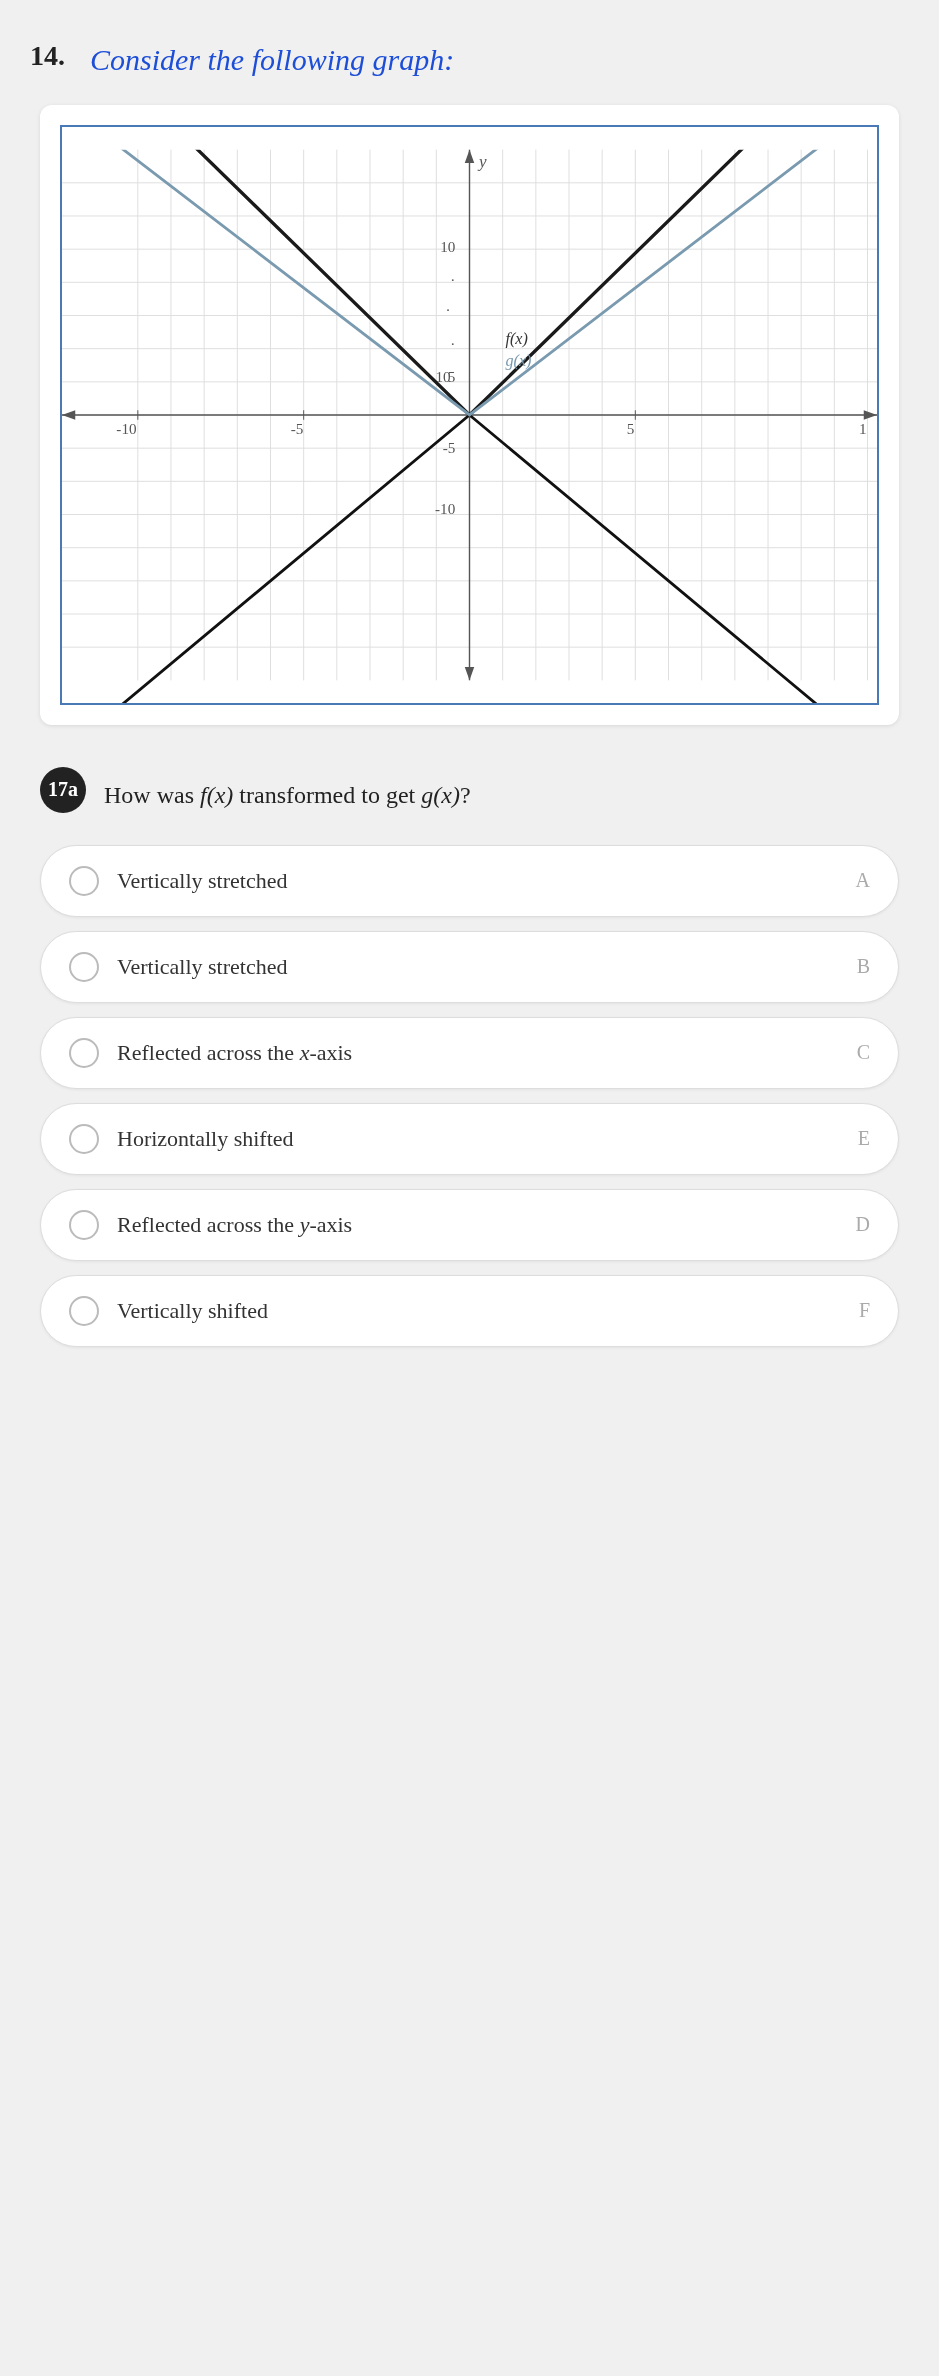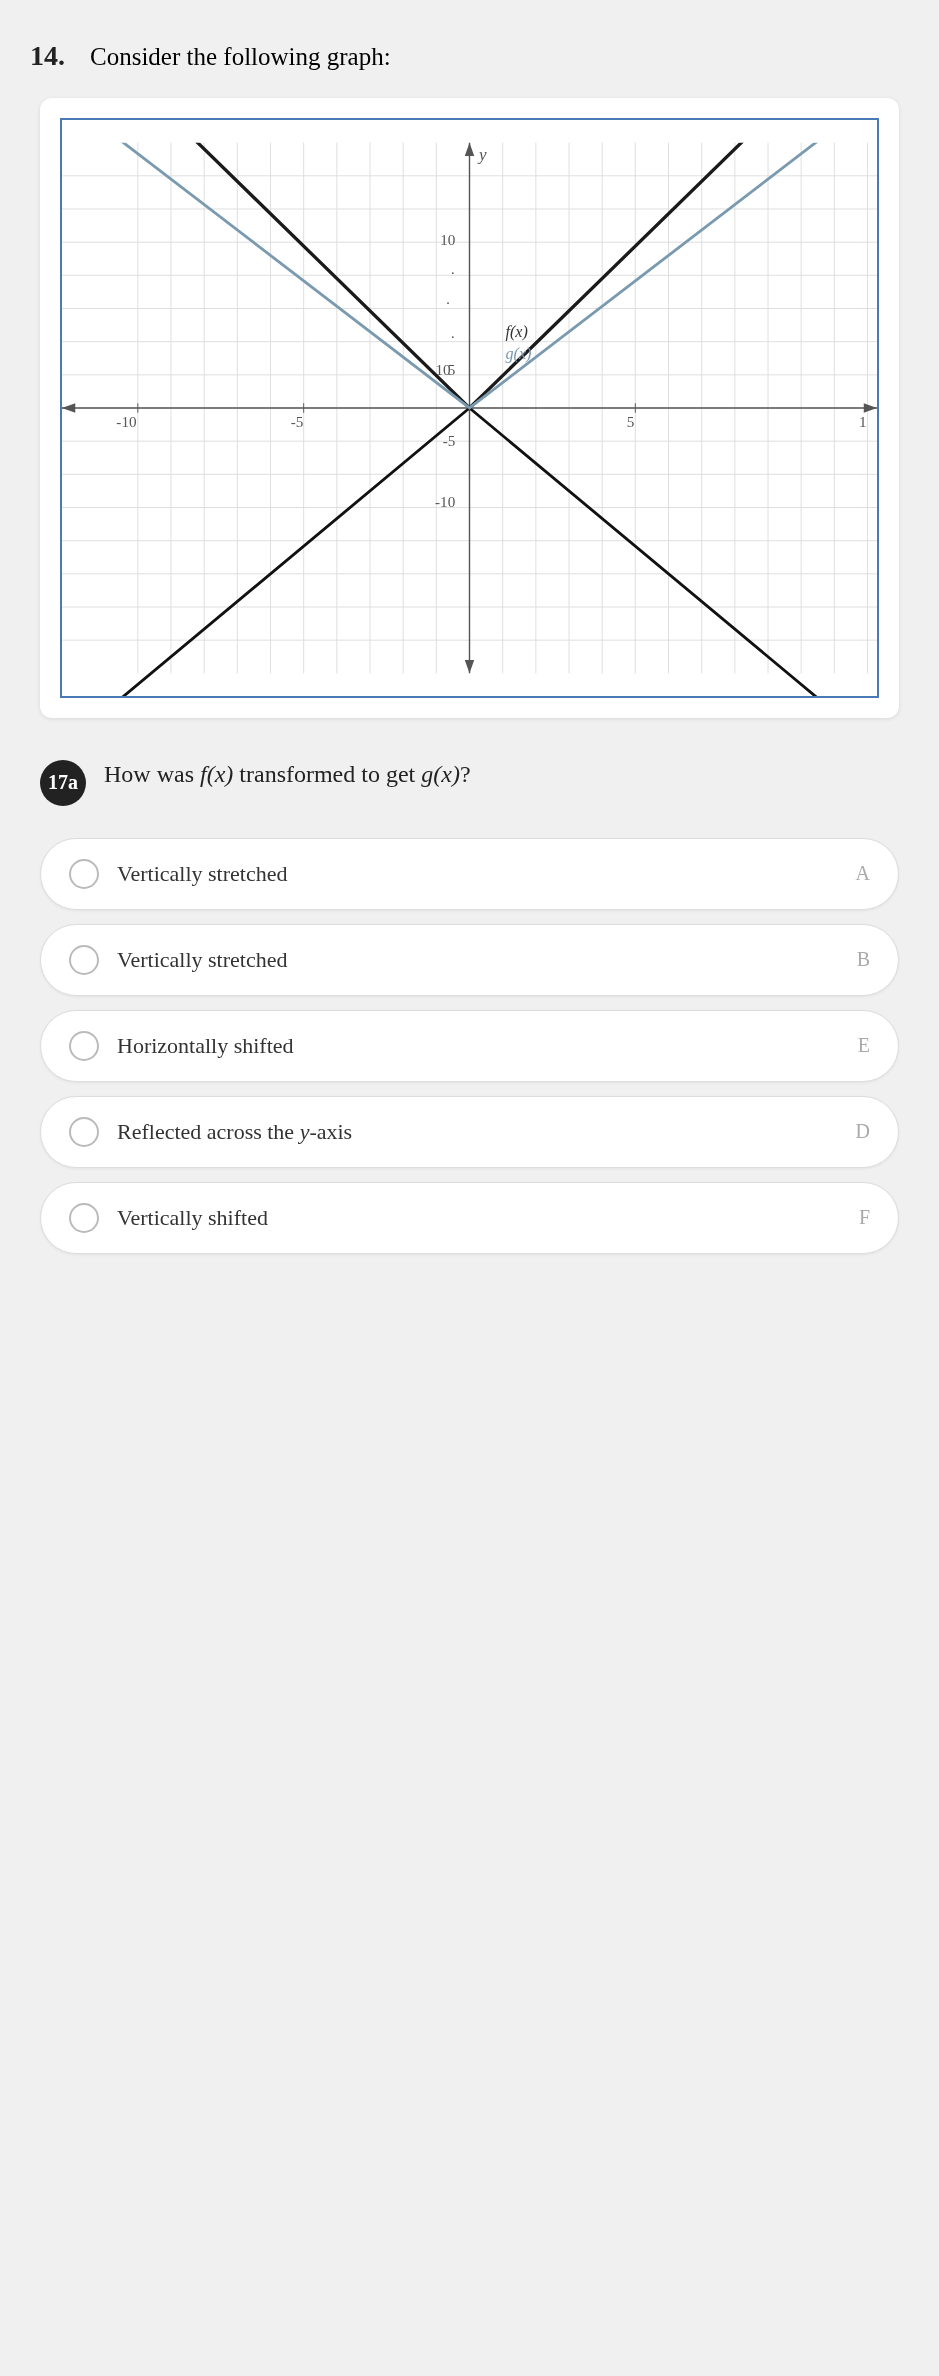--- a/index.html
+++ b/index.html
@@ -20,23 +20,24 @@
       align-items: flex-start;
       margin-bottom: 24px;
     }
     .question-number {
       font-size: 28px;
       font-weight: bold;
       color: #222;
       min-width: 60px;
     }
     .question-text {
-      font-size: 25px;
-      color: #000000;
+      font-size: 30px;
+      color: #1d4ed8;
       line-height: 1.35;
+      font-style: italic;
     }
     .graph-container {
       background: white;
       border-radius: 12px;
       padding: 20px;
       margin: 0 10px 40px 10px;
       box-shadow: 0 1px 4px rgba(0,0,0,0.1);
     }
     .graph-wrapper {
       position: relative;
@@ -45,21 +46,21 @@
       border: 2.5px solid #4a7ab5;
       background: white;
       overflow: hidden;
     }
     .graph-svg {
       width: 100%;
       height: 100%;
     }
     .sub-question-row {
       display: flex;
-      align-items: flex-start;
+      align-items: flex-end;
       margin-bottom: 28px;
       padding-left: 10px;
     }
     .badge {
       background: #222;
       color: white;
       border-radius: 50%;
       width: 46px;
       height: 46px;
       display: flex;
@@ -257,20 +258,27 @@
     </div>
 
     <div class="option-item">
       <div class="option-left">
         <div class="radio-circle"></div>
         <span class="option-label">Vertically stretched</span>
       </div>
       <span class="option-letter">B</span>
     </div>
 
+    <div class="option-item">
+      <div class="option-left">
+        <div class="radio-circle"></div>
+        <span class="option-label">Reflected across the <em>x</em>-axis</span>
+      </div>
+      <span class="option-letter">C</span>
+    </div>
 
     <div class="option-item">
       <div class="option-left">
         <div class="radio-circle"></div>
         <span class="option-label">Horizontally shifted</span>
       </div>
       <span class="option-letter">E</span>
     </div>
 
     <div class="option-item">

